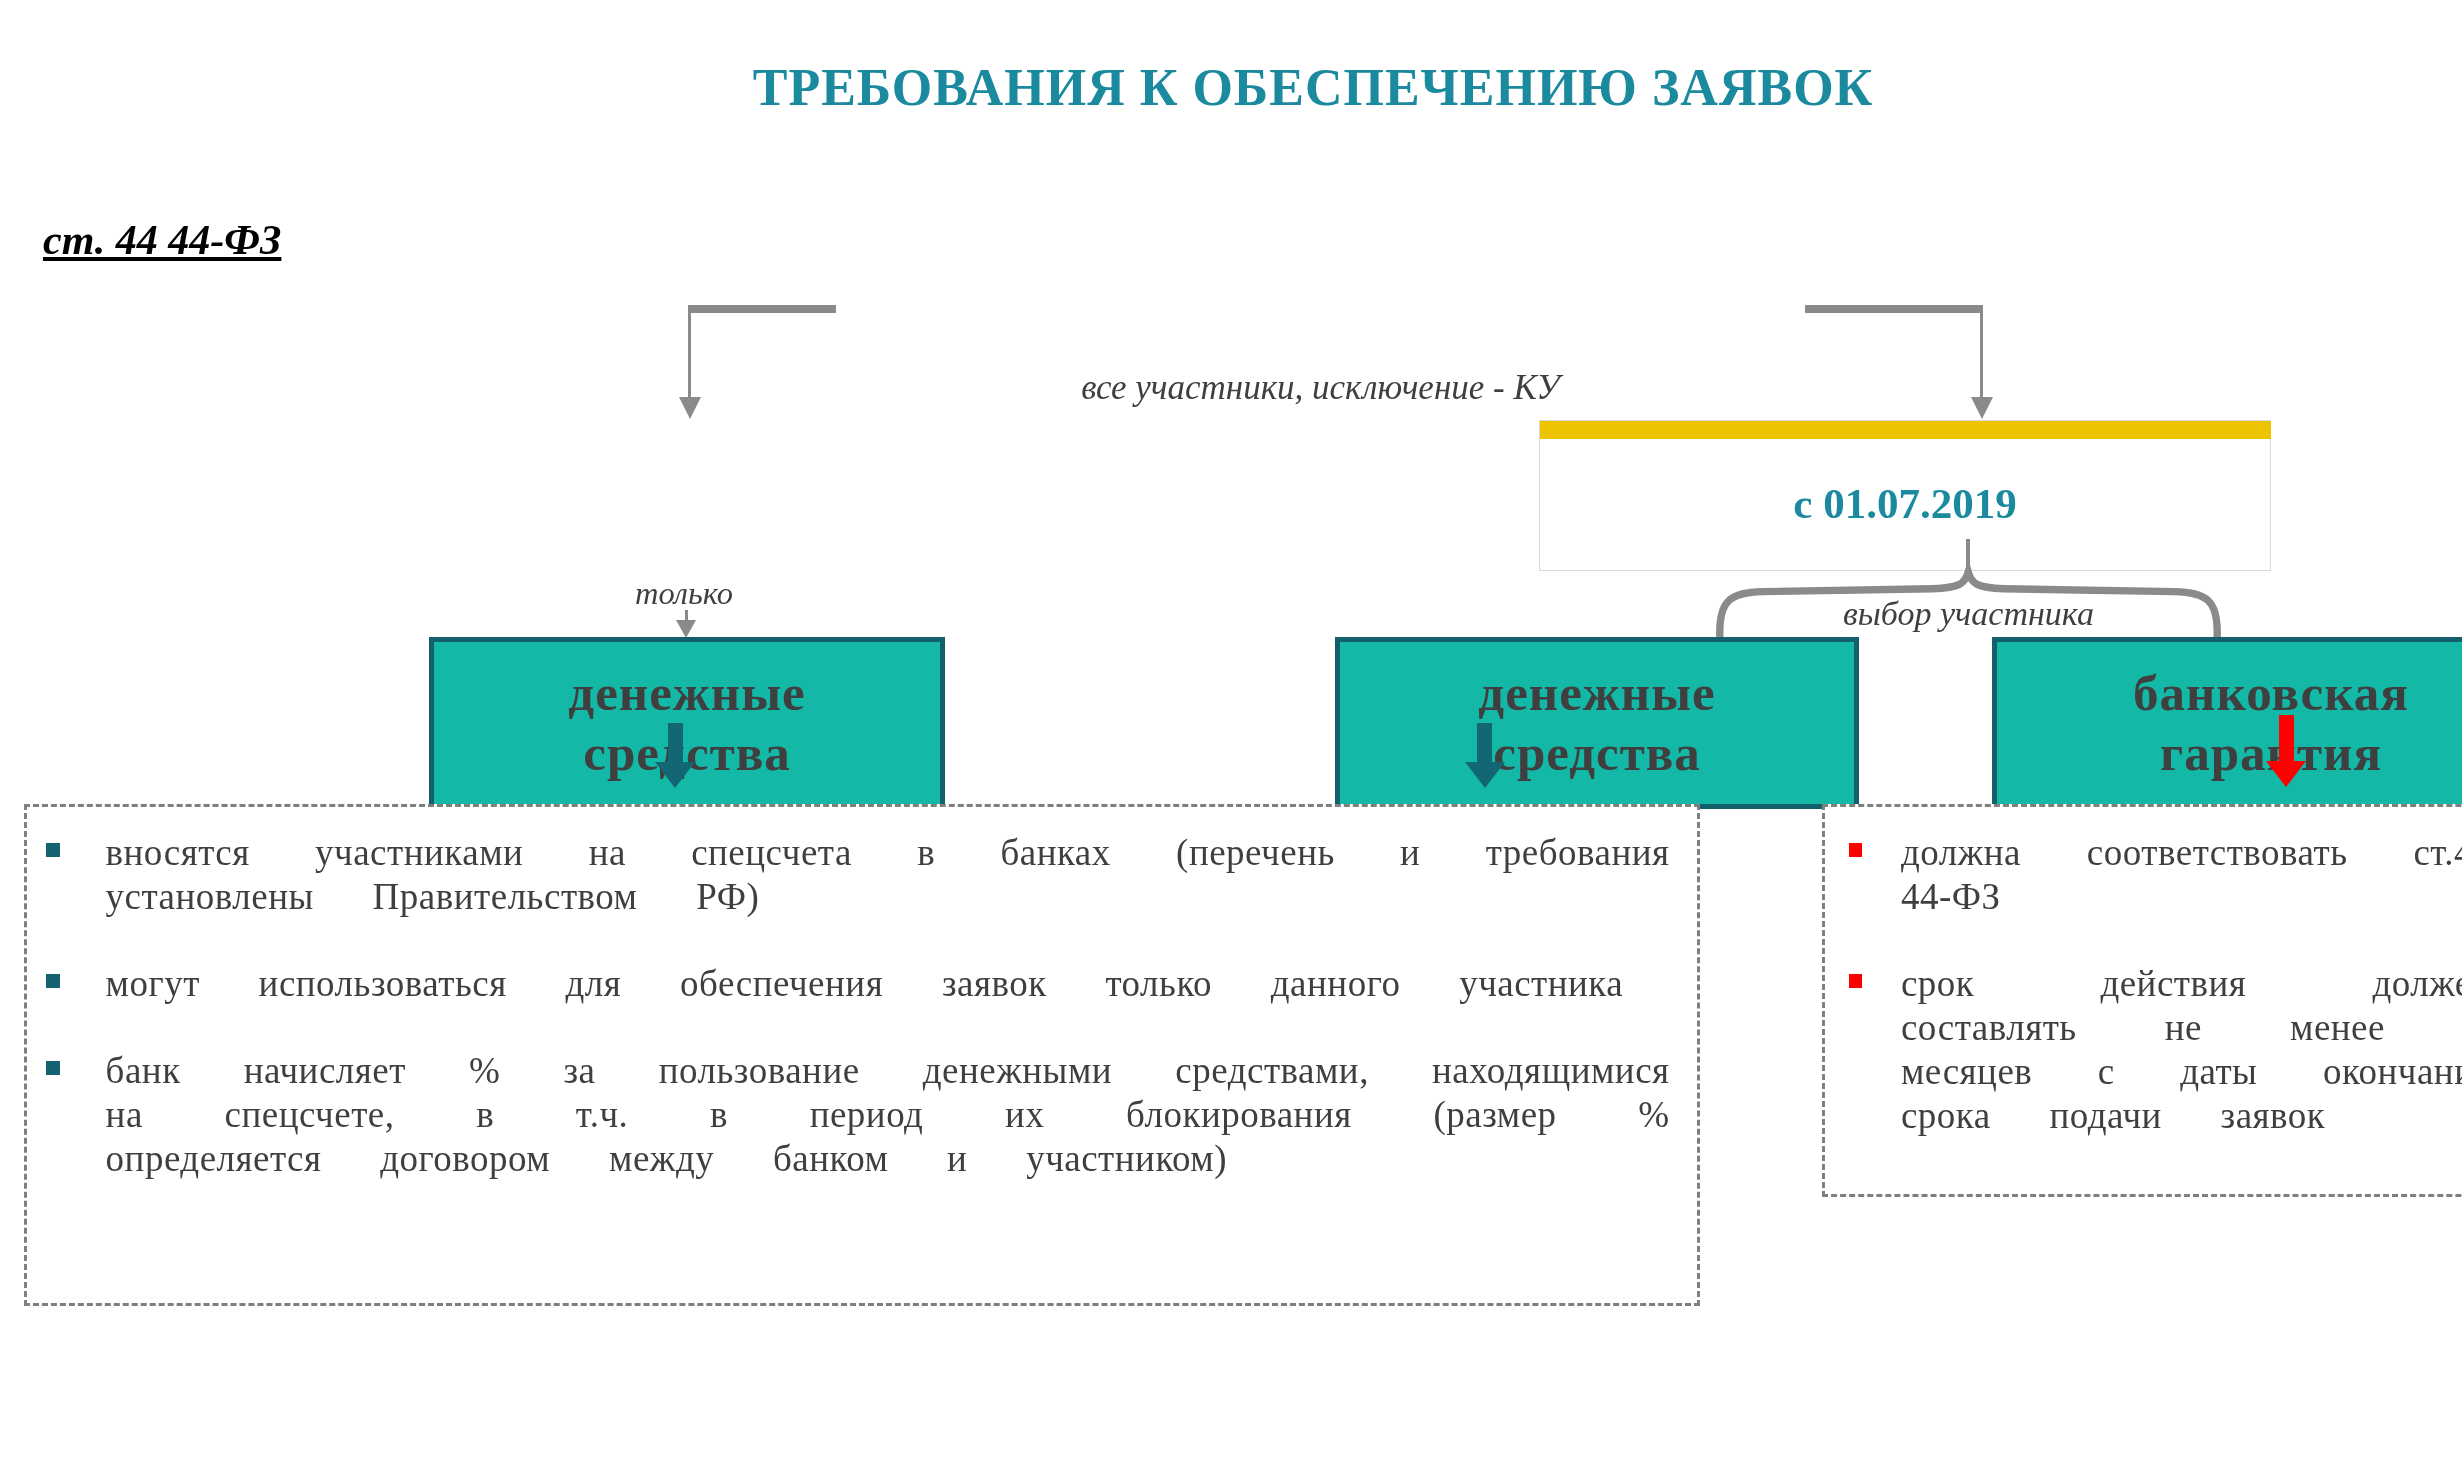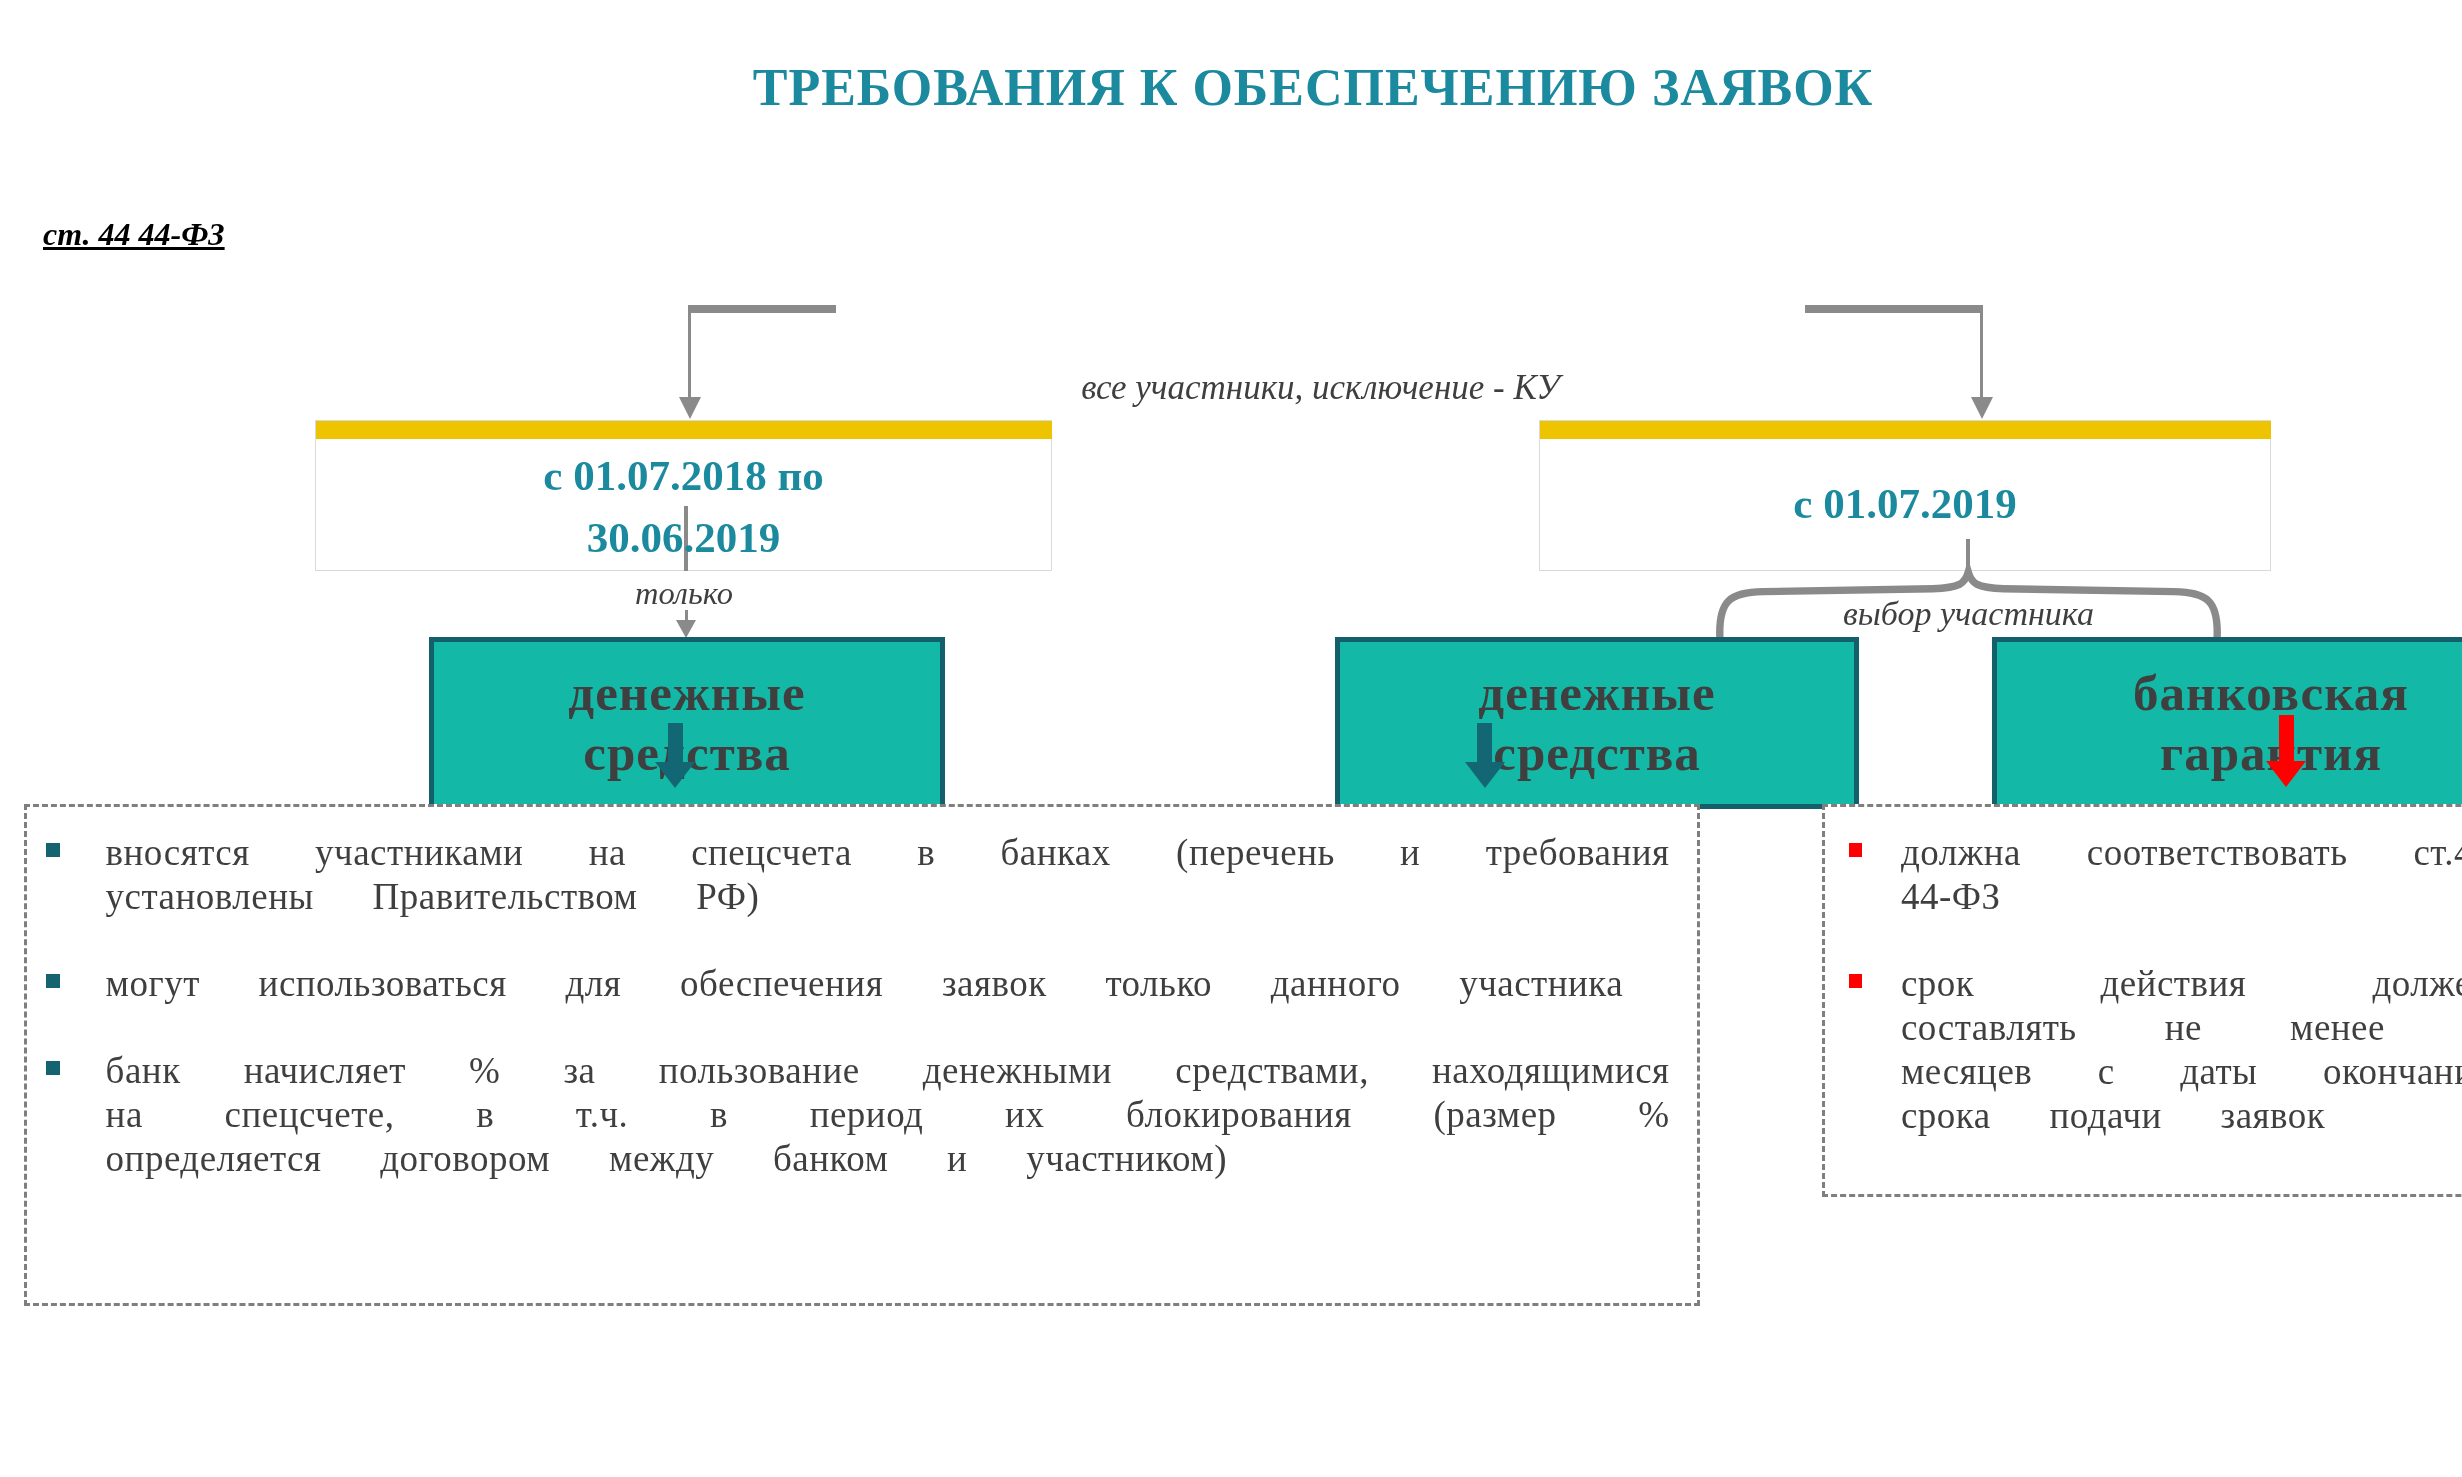--- a/index.html
+++ b/index.html
@@ -12,21 +12,21 @@
   .slide { position: absolute; left: 0; top: 0; width: 2626px; height: 1477px; background: #fff; }
 
   .page-title {
     position: absolute; left: 0; top: 58px; width: 2626px;
     text-align: center;
     font-size: 52px; font-weight: bold; letter-spacing: 1px;
     color: var(--teal-heading);
   }
   .article-ref {
     position: absolute; left: 43px; top: 216px;
-    font-size: 32px; font-weight: bold; font-style: italic;
+    font-size: 42px; font-weight: bold; font-style: italic;
     text-decoration: underline;
     color: #000000;
   }
   .procedures-note {
     position: absolute; left: 832px; top: 211px; width: 977px;
     text-align: center; font-size: 35px; font-style: italic;
     color: var(--text-dark);
   }
   .root-node {
     position: absolute; left: 832px; top: 262px; width: 977px; height: 90px;
@@ -159,26 +159,20 @@
 
   <div class="hbar left"></div>
   <div class="hbar right"></div>
   <div class="vline left"></div>
   <div class="vline right"></div>
   <div class="arrowhead-gray left"></div>
   <div class="arrowhead-gray right"></div>
 
   <div class="participants-note">все участники, исключение - КУ</div>
 
-  <div class="period-box p2018">
-    <div class="yellow-bar"></div>
-    <div class="thru-line in2018"></div>
-    <div class="period-text">с 01.07.2018 по
-30.06.2019</div>
-  </div>
 
   <div class="period-box p2019">
     <div class="yellow-bar"></div>
     <div class="period-text">с 01.07.2019</div>
   </div>
 
   <div class="note-tolko">только</div>
   <div class="small-arrow-shaft"></div>
   <div class="small-arrow-head"></div>
 

